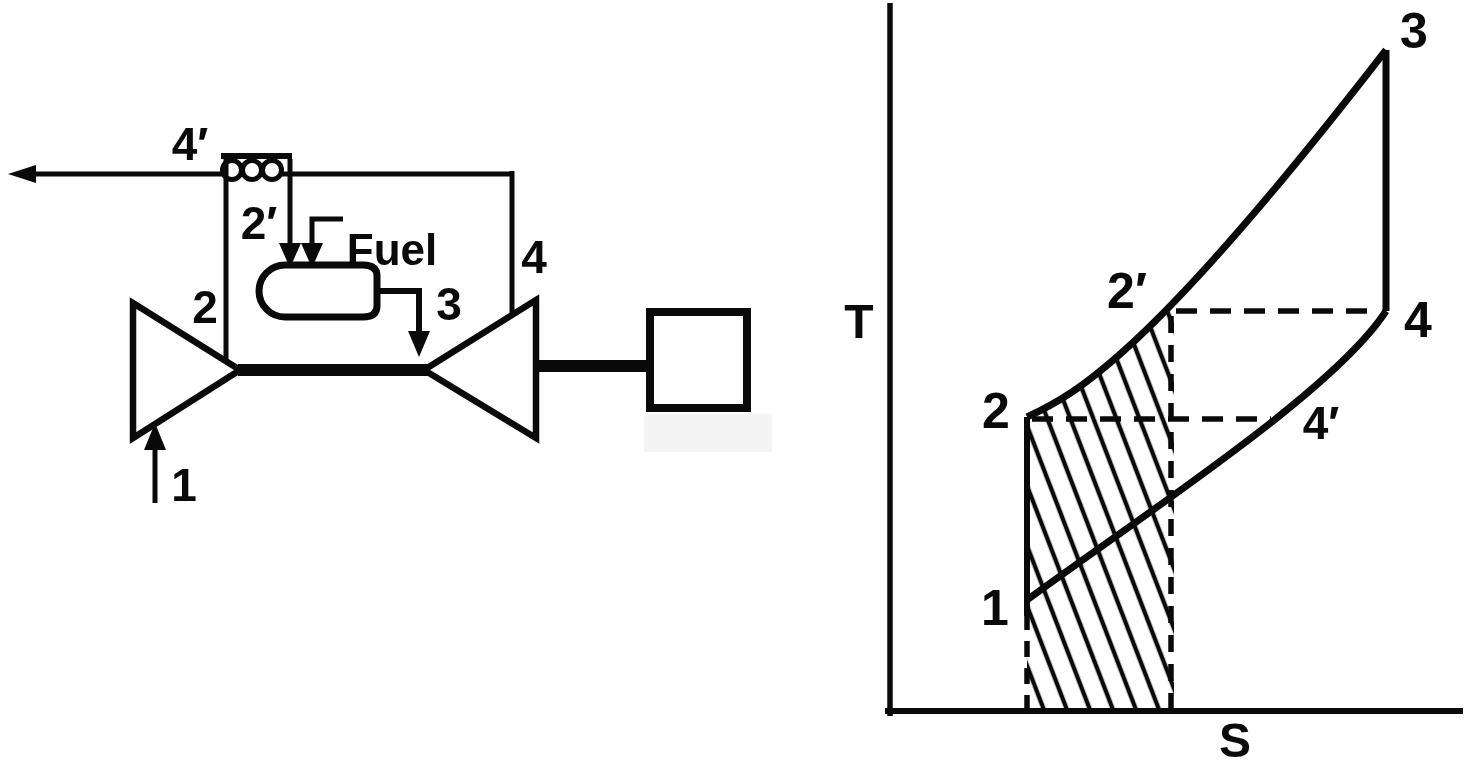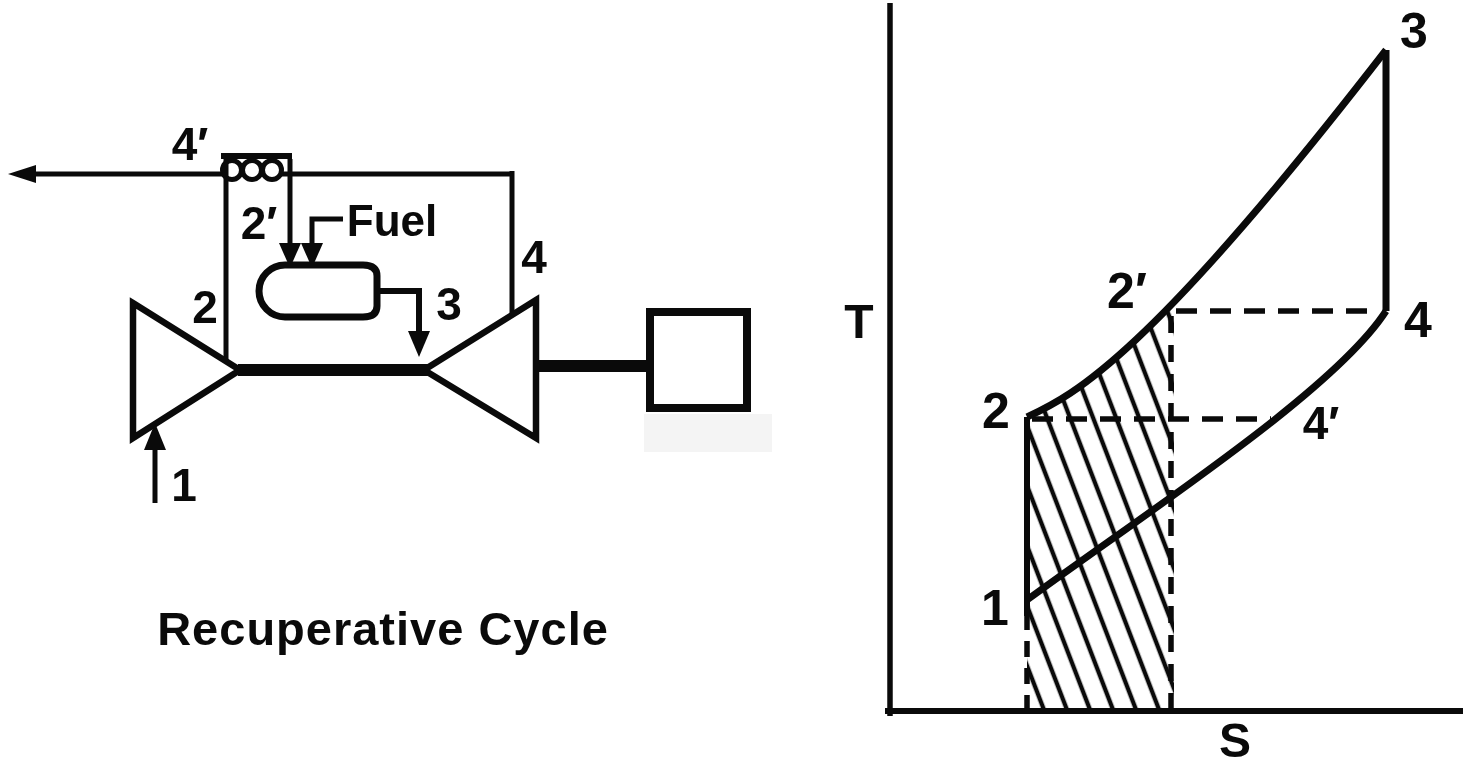--- a/index.html
+++ b/index.html
@@ -6,21 +6,21 @@
   .stage{
     position:relative;width:1469px;height:765px;background:#ffffff;overflow:hidden;
     font-family:"Liberation Sans",sans-serif;color:#000;
   }
   .stage svg{position:absolute;left:0;top:0;}
   .lbl{
     position:absolute;transform:translate(-50%,-50%);
     font-weight:bold;line-height:1;white-space:nowrap;color:#0a0a0a;
     font-family:"Liberation Sans",sans-serif;
   }
-  .f44{font-size:44px;}
+  .f44{font-size:44px;margin-top:29px;}
   .f46{font-size:46px;}
   .f47{font-size:47px;letter-spacing:1px;}
   .f48{font-size:48px;}
   .f50{font-size:50px;}
 </style>
 </head>
 <body>
 
 <div class="stage">
 
@@ -93,21 +93,20 @@
     </g>
   </svg>
 
   <div class="lbl f46" style="left:190px;top:144px;">4′</div>
   <div class="lbl f46" style="left:259px;top:223px;">2′</div>
   <div class="lbl f44" style="left:392px;top:221px;">Fuel</div>
   <div class="lbl f46" style="left:205px;top:307px;">2</div>
   <div class="lbl f46" style="left:449px;top:304px;">3</div>
   <div class="lbl f46" style="left:534px;top:257px;">4</div>
   <div class="lbl f46" style="left:184px;top:485px;">1</div>
-  <div class="lbl f47" style="left:383px;top:628px;">Recuperative Cycle</div>
 
   <div class="lbl f48" style="left:859px;top:322px;">T</div>
   <div class="lbl f48" style="left:1235px;top:741px;">S</div>
   <div class="lbl f50" style="left:1414px;top:31px;">3</div>
   <div class="lbl f50" style="left:1418px;top:320px;">4</div>
   <div class="lbl f50" style="left:1127px;top:291px;">2′</div>
   <div class="lbl f50" style="left:996px;top:411px;">2</div>
   <div class="lbl f50" style="left:995px;top:608px;">1</div>
   <div class="lbl f46" style="left:1321px;top:423px;">4′</div>
 </div>

